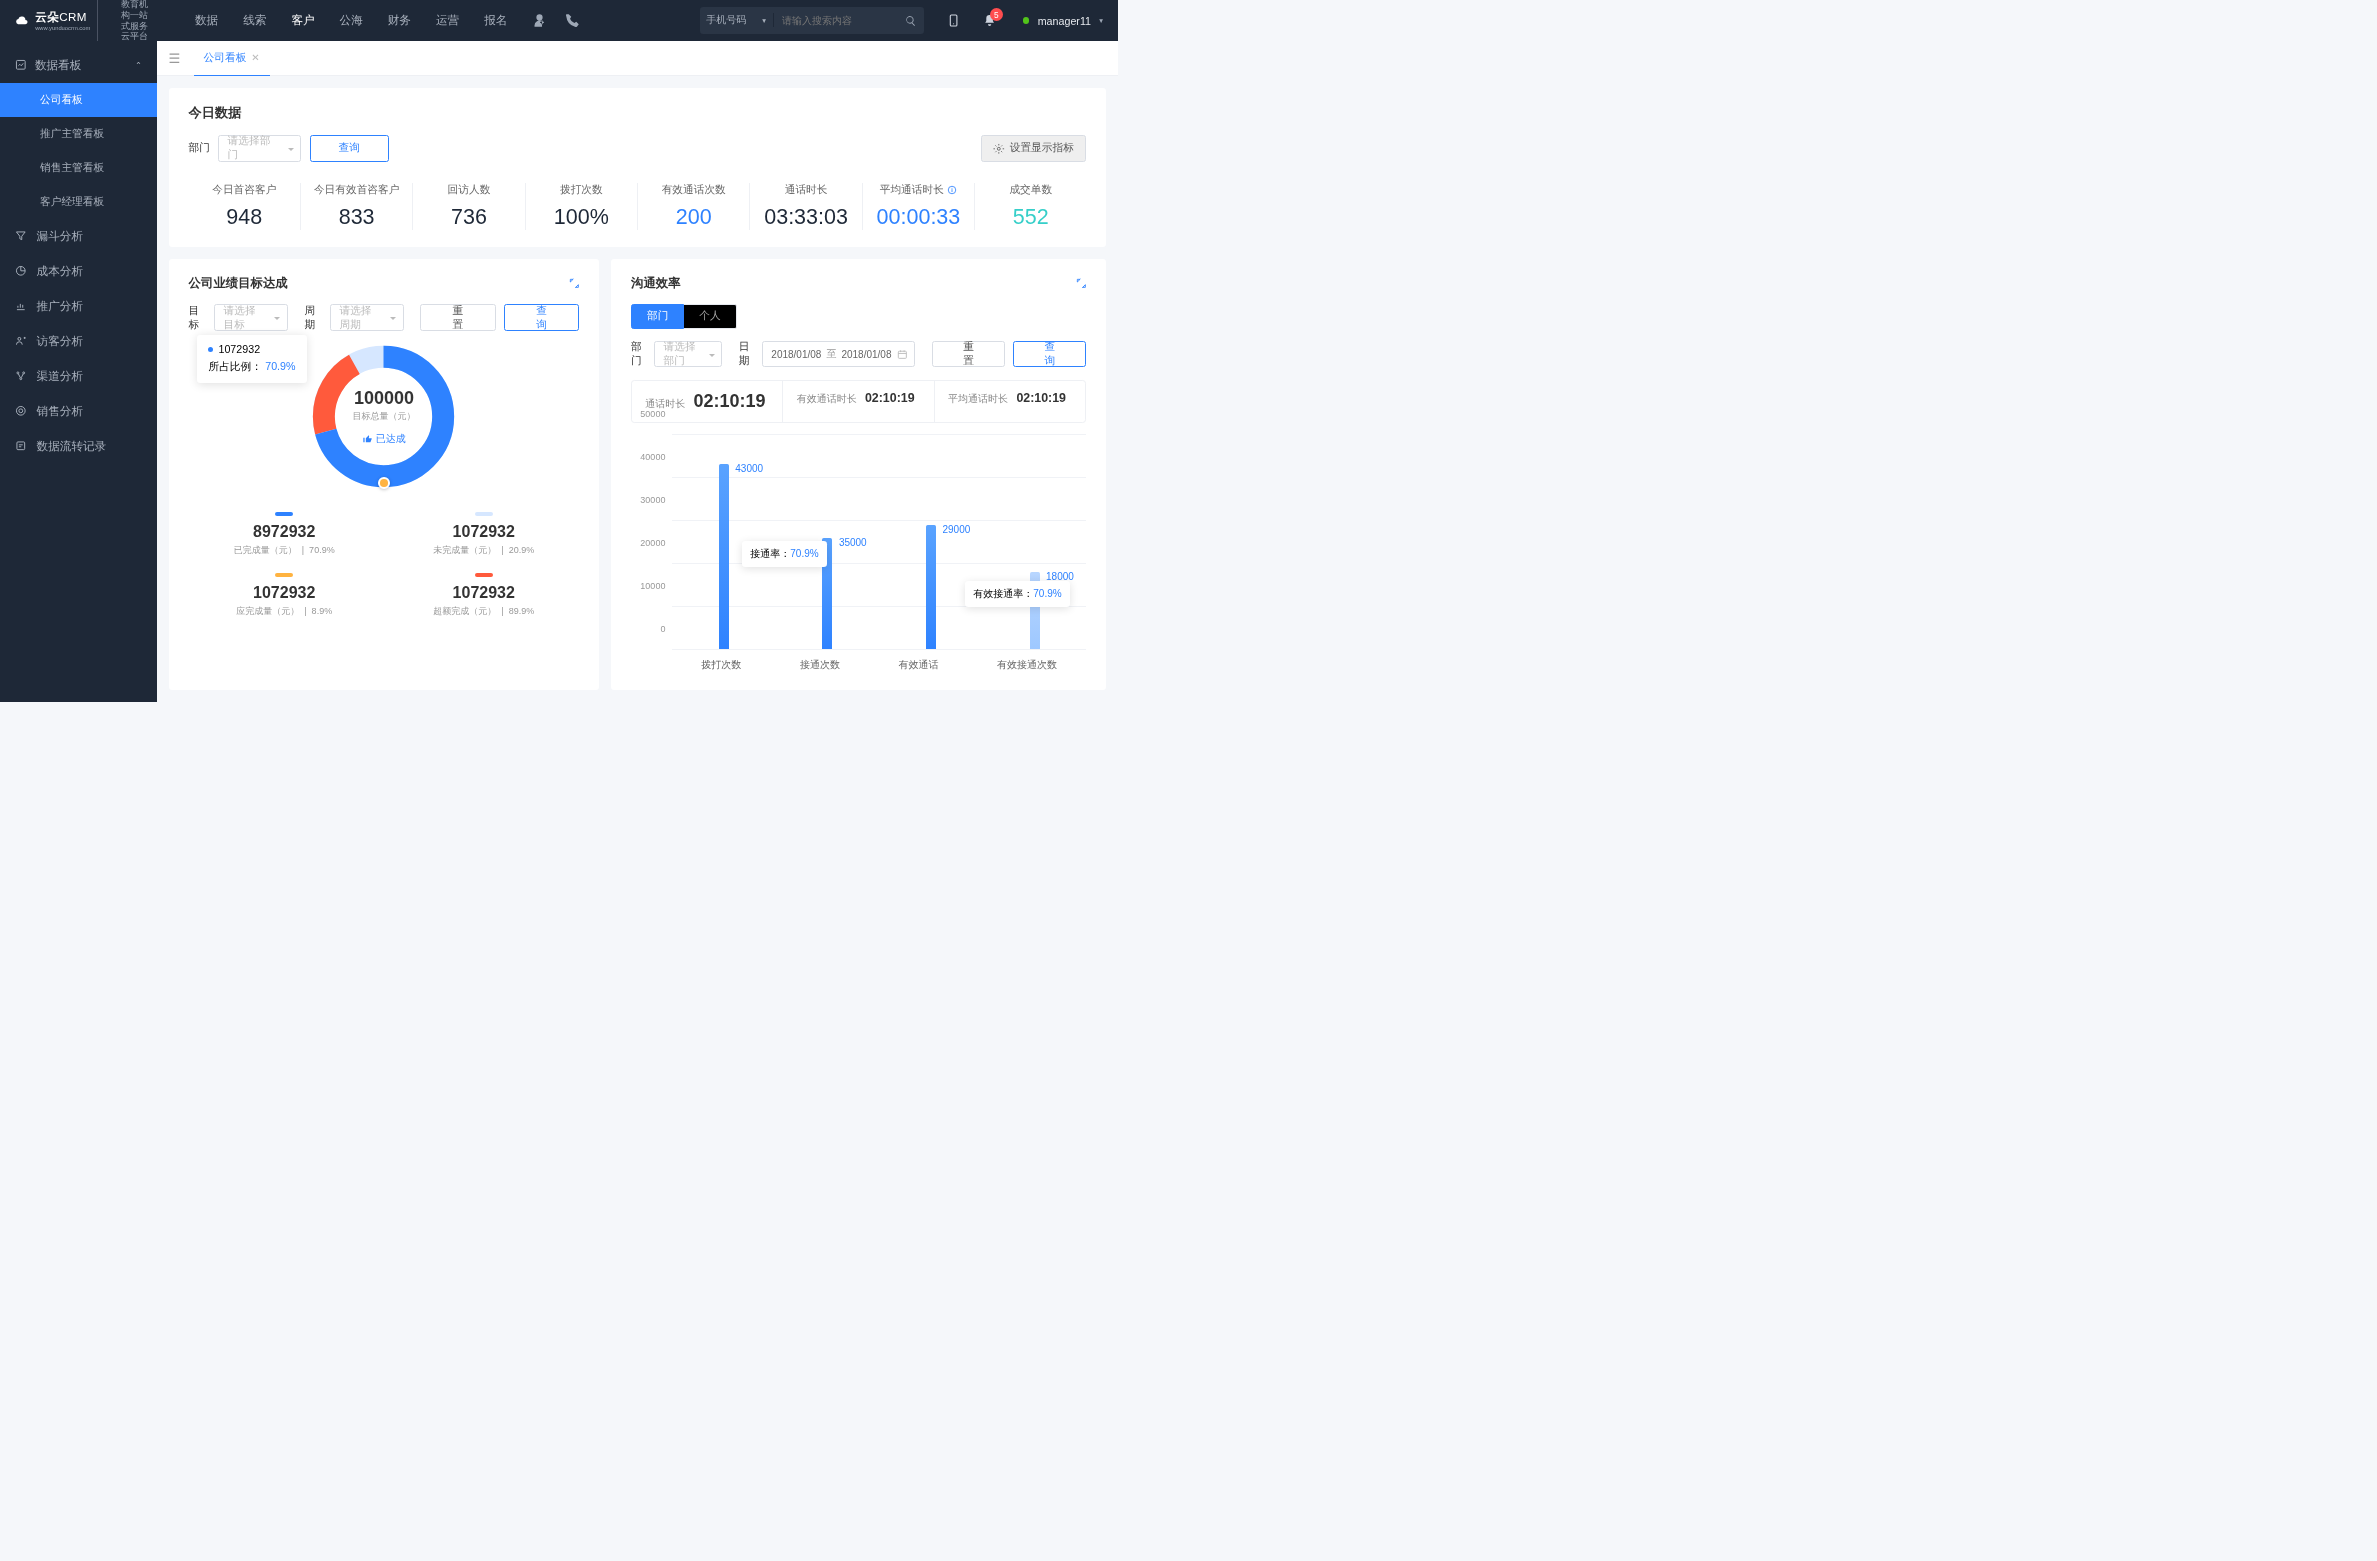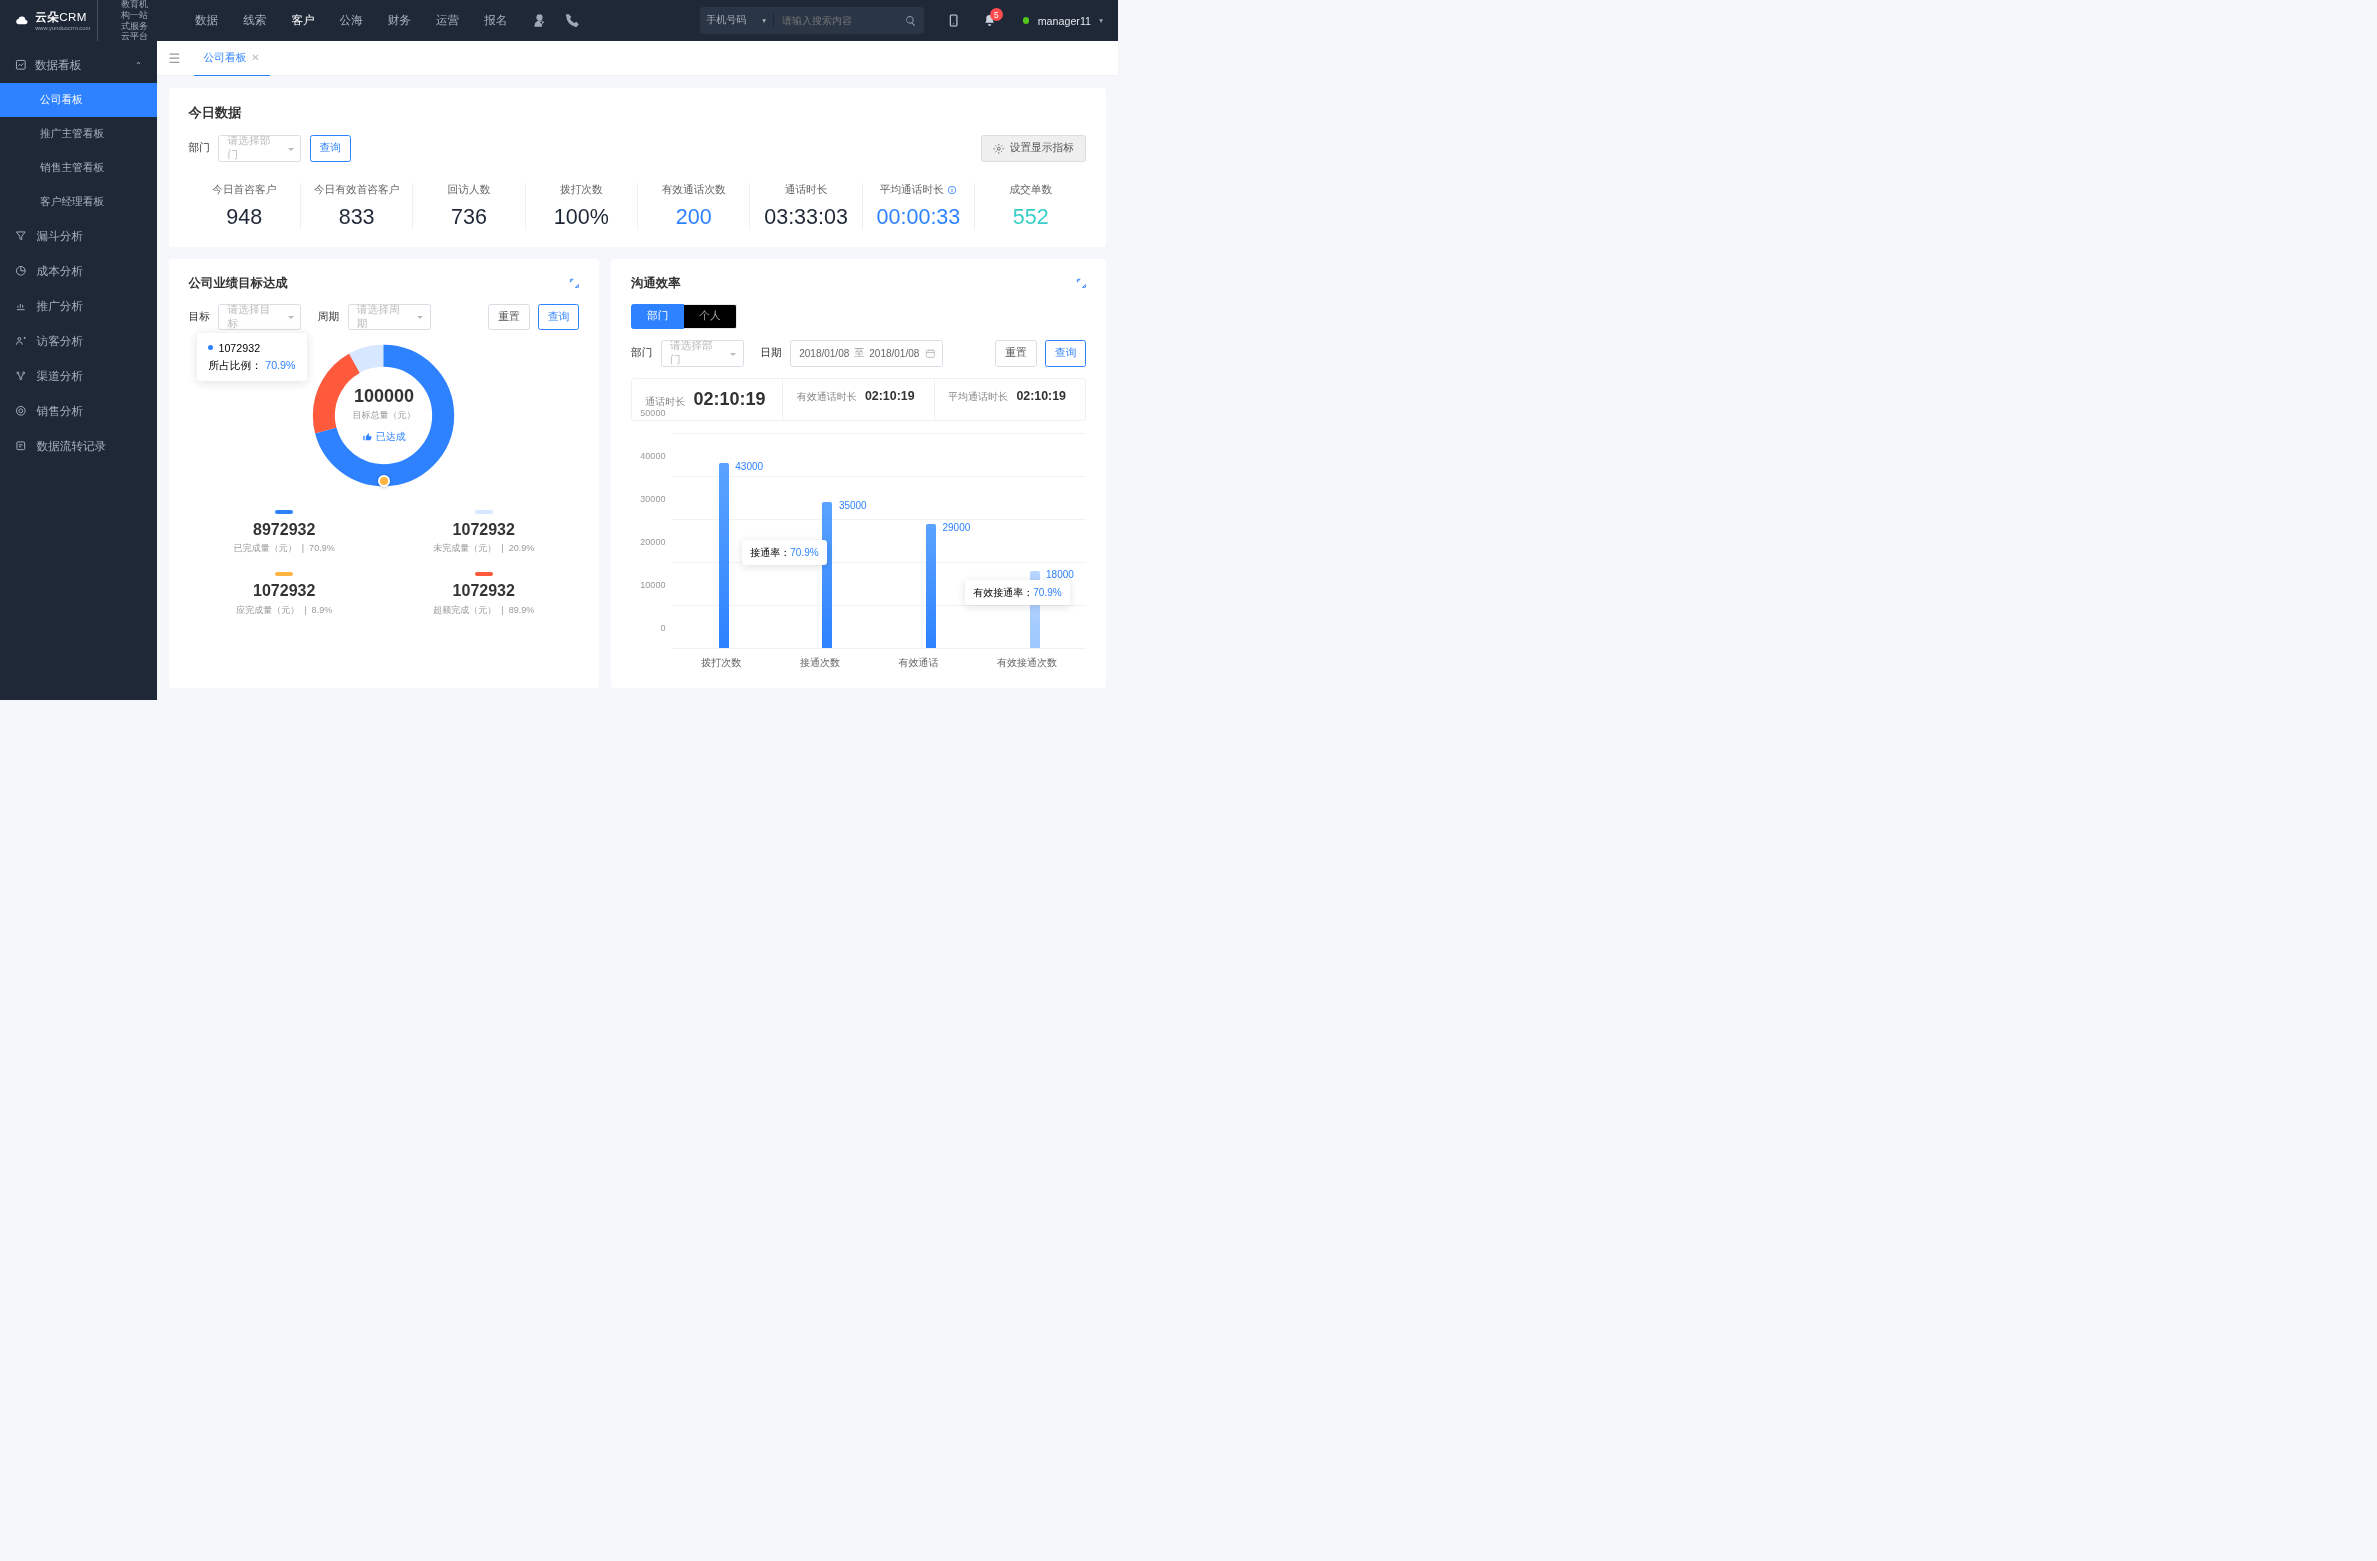--- a/index.html
+++ b/index.html
@@ -39,21 +39,21 @@
 .tab { height: 35px; display: flex; align-items: center; gap: 5px; padding: 0 10px; font-size: 10.7px; color: #2e82ff; border-bottom: 1.7px solid #2e82ff; cursor: pointer; }
 .tab-x { color: #bbb; font-size: 10px; cursor: pointer; }
 
 .body { padding: 11.6px; display: flex; flex-direction: column; gap: 11.6px; }
 .card { background: #fff; border-radius: 3.3px; padding: 16.5px 20px; }
 .card-hd { font-size: 13.2px; font-weight: 600; color: #333; margin-bottom: 13.2px; }
 .row { display: flex; align-items: center; gap: 8.3px; }
 .lbl { font-size: 10.7px; color: #333; }
 .sel { height: 26.4px; border: 0.8px solid #d9dde4; border-radius: 2.5px; padding: 0 21.5px 0 8.3px; font-size: 10.7px; color: #bbb; position: relative; display: flex; align-items: center; cursor: pointer; }
 .sel::after { content: ""; position: absolute; right: 6.6px; border: 3.3px solid transparent; border-top-color: #bbb; top: 11.6px; }
-.btn { height: 26.4px; padding: 0 9px; border-radius: 2.5px; font-size: 10.7px; cursor: pointer; display: flex; align-items: center; border: 0.8px solid #d9dde4; background: #fff; color: #555; }
+.btn { height: 26.4px; padding: 0 28px; border-radius: 2.5px; font-size: 10.7px; cursor: pointer; display: flex; align-items: center; border: 0.8px solid #d9dde4; background: #fff; color: #555; }
 .btn.primary { border-color: #2e82ff; color: #2e82ff; }
 .metric-btn { margin-left: auto; display: flex; align-items: center; gap: 5px; height: 26.4px; padding: 0 11.6px; border: 0.8px solid #d9dde4; border-radius: 2.5px; font-size: 10.7px; color: #555; cursor: pointer; }
 
 .stats { display: flex; margin-top: 21.5px; }
 .stat { flex: 1; text-align: center; border-right: 0.8px solid #eef0f4; }
 .stat:last-child { border-right: none; }
 .stat-lbl { font-size: 10.7px; color: #666; margin-bottom: 8.3px; display: flex; justify-content: center; align-items: center; gap: 3.3px; }
 .stat-val { font-size: 21.5px; font-weight: 400; }
 .c-dk { color: #1e2837; }
 .c-bl { color: #2e82ff; }
@@ -439,21 +439,21 @@
                 <div class="y-line" style="top: 172px;"></div>
                 <div class="y-line" style="top: 129px;"></div>
                 <div class="y-line" style="top: 86px;"></div>
                 <div class="y-line" style="top: 43px;"></div>
                 <div class="y-line" style="top: 0px;"></div>
               </div>
             <div class="bars" id="bars">
                 <div class="bar-col" style="height: 185px;">
                   <span class="bar-lbl-v">43000</span>
                 </div>
-                <div class="bar-col" style="height: 146px;">
+                <div class="bar-col" style="height: 111px;">
                   <span class="bar-lbl-v">35000</span>
                 </div>
                 <div class="bar-col" style="height: 124px;">
                   <span class="bar-lbl-v">29000</span>
                 </div>
                 <div class="bar-col fade" style="height: 77px;">
                   <span class="bar-lbl-v">18000</span>
                 </div>
               </div>
             <div class="x-labels" id="x-labels">

